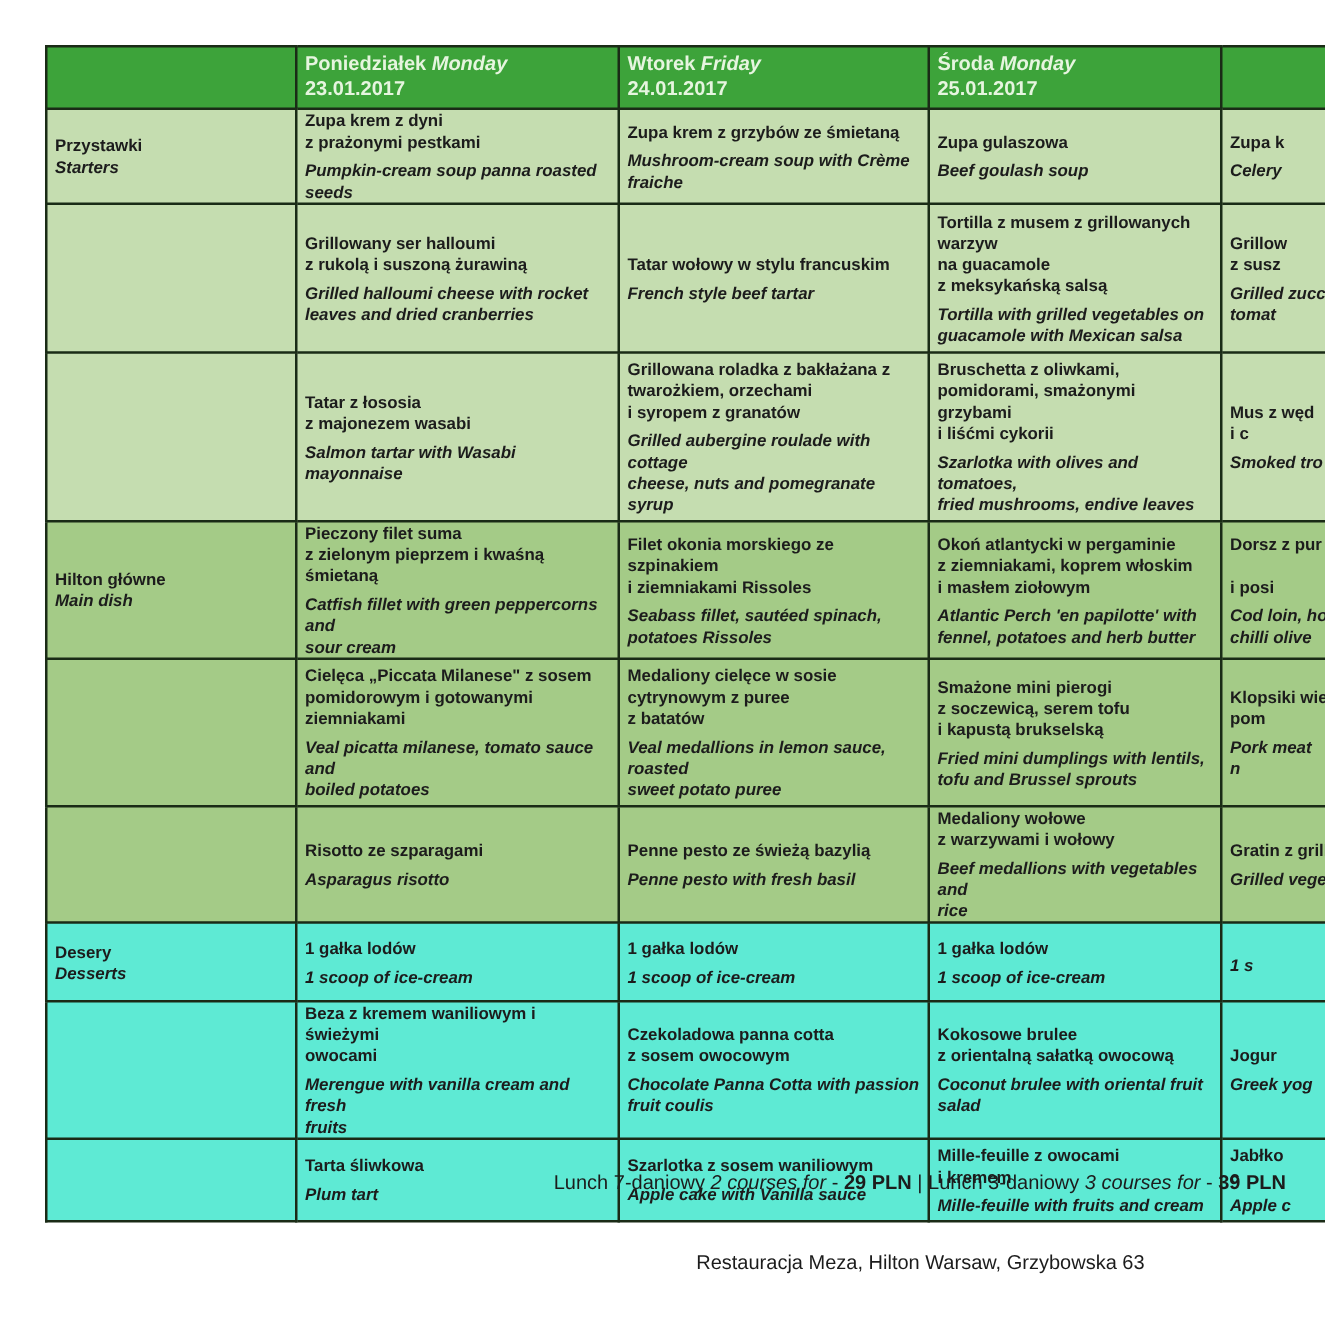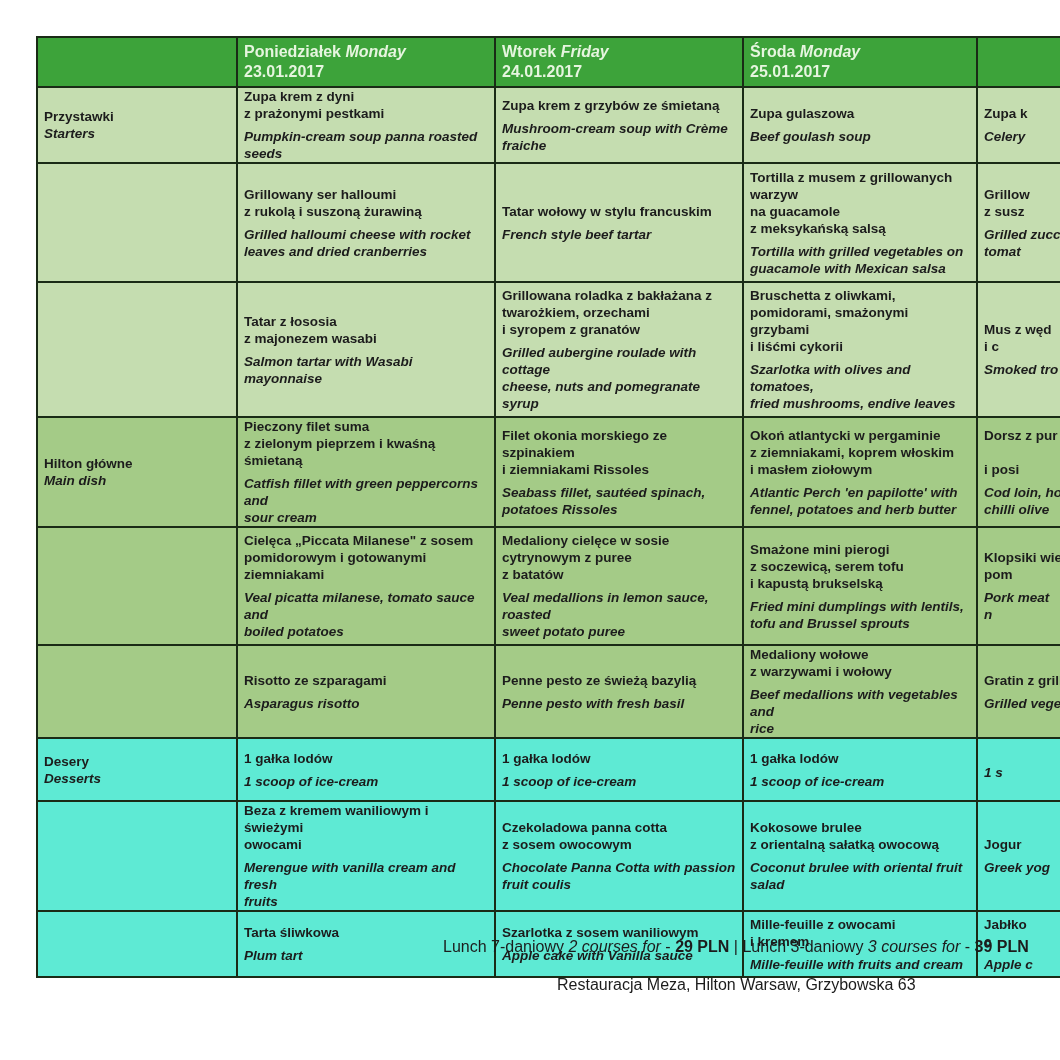--- a/index.html
+++ b/index.html
@@ -26,21 +26,21 @@
     tr.dess td { background: #5eead4; }
     td.label { text-align: left; vertical-align: top; padding: 3px 6px; font-size: 16px; line-height: 21px; margin-top: 37px; }
     .pl { display: block; white-space: pre-line; }
     .en { display: block; font-style: italic; margin-top: 6px; white-space: pre-line; }
     .it { font-style: italic; }
     .footer-prices {
       position: absolute; left: 443px; top: 938px; font-size: 16px; white-space: nowrap; color: #1c1c1c;
     }
     .footer-prices b { font-weight: bold; }
     .footer-address {
-      position: absolute; left: 557px; top: 976px; font-size: 16px; white-space: nowrap; color: #1c1c1c;
+      position: absolute; left: 557px; top: 1002px; font-size: 16px; white-space: nowrap; color: #1c1c1c;
     }
   </style>
 </head>
 <body>
 
 <div class="menu-wrap">
   <table class="menu">
     <colgroup>
       <col class="c-label">
         <col class="c-mon">

